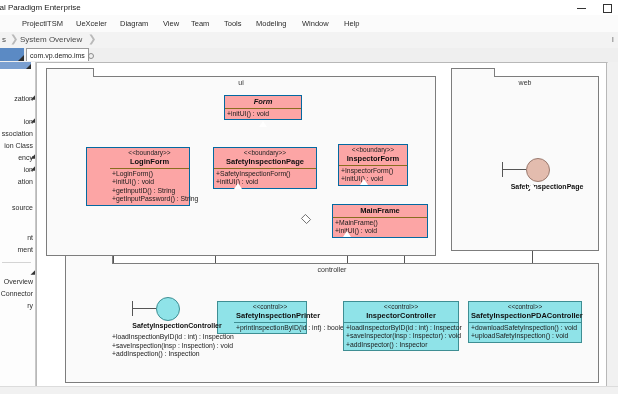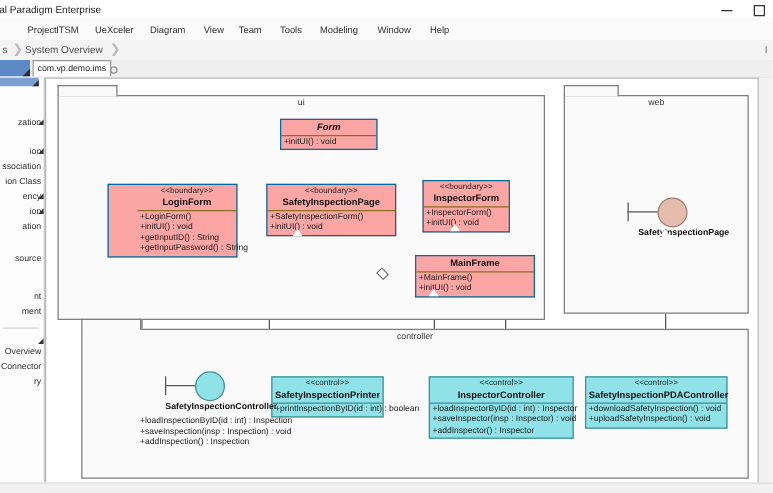--- a/index.html
+++ b/index.html
@@ -234,21 +234,21 @@
         </div>
         <div class="uml" style="left: 272px; top: 141px; width: 96px; margin-left: 23px;">
           <div class="hd">
             <div class="nm">MainFrame</div>
           </div>
           <div class="ops">
             <div class="op">+MainFrame()</div>
             <div class="op">+initUI() : void</div>
           </div>
         </div>
-        <div class="uml ctrl" style="left: 180px; top: 238px; width: 90px;">
+        <div class="uml ctrl" style="left: 180px; top: 238px; width: 90px; padding-left: 16px;">
           <div class="hd">
             <div class="stereo">&lt;&lt;control&gt;&gt;</div>
             <div class="nm">SafetyInspectionPrinter</div>
           </div>
           <div class="ops">
             <div class="op">+printInspectionByID(id : int) : boolean</div>
           </div>
         </div>
         <div class="uml ctrl" style="left: 306px; top: 238px; width: 116px;">
           <div class="hd">

